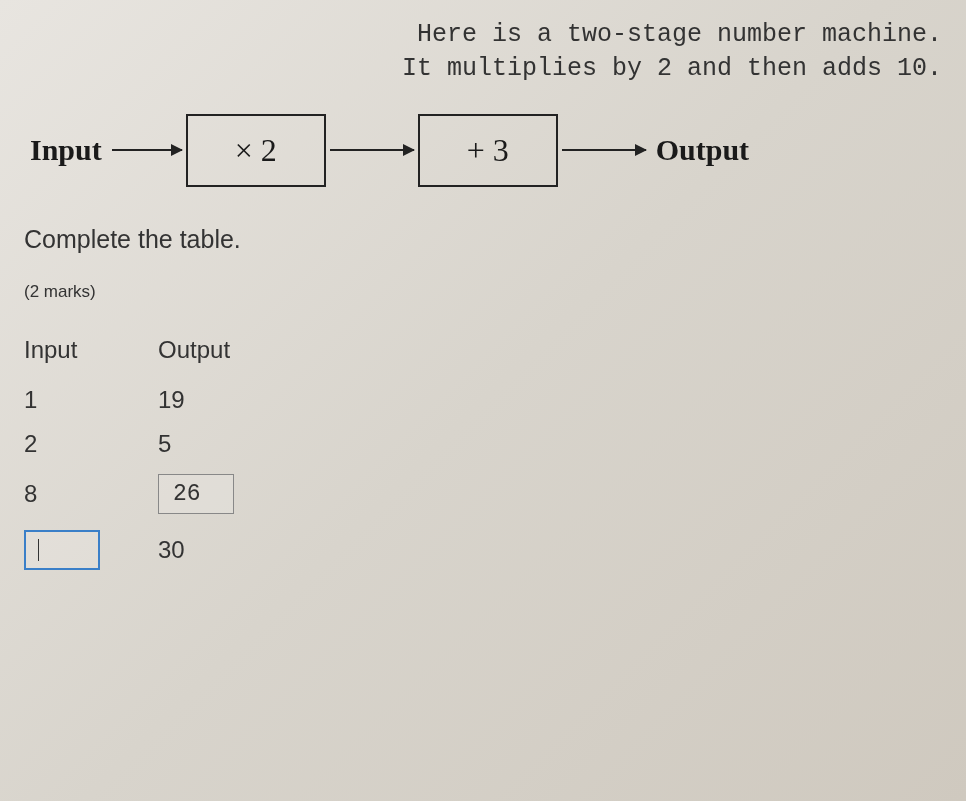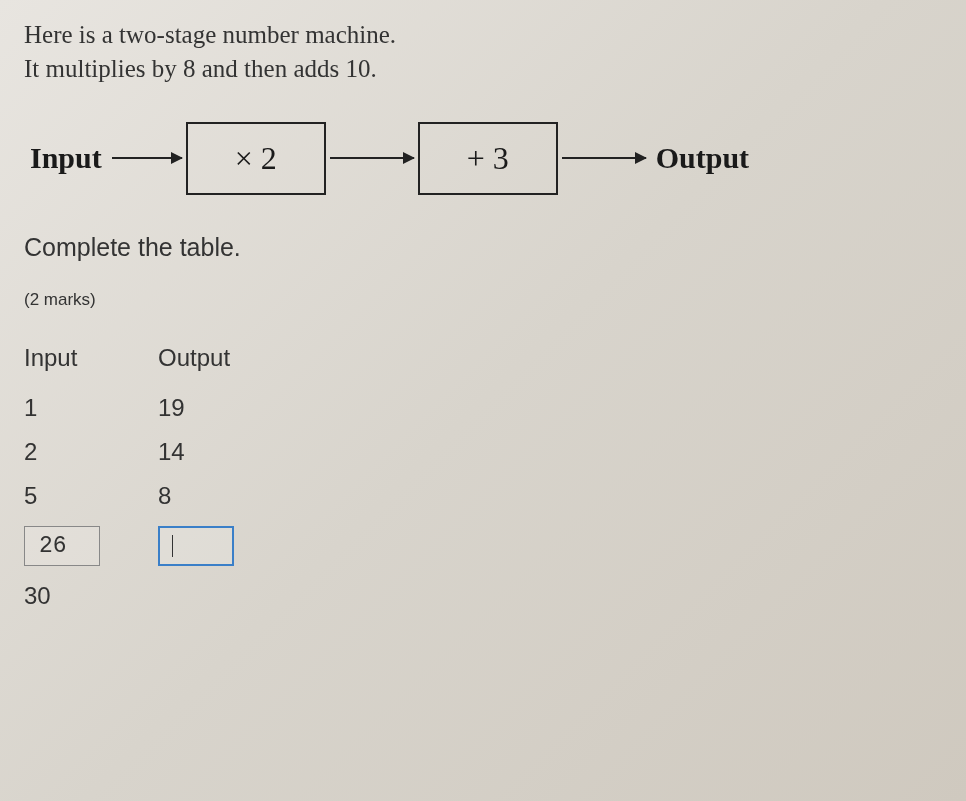--- a/index.html
+++ b/index.html
@@ -8,23 +8,24 @@
       padding: 18px 24px;
       width: 966px;
       height: 801px;
       font-family: Georgia, 'Times New Roman', serif;
       background: linear-gradient(135deg, #e8e5e0 0%, #d8d4cc 50%, #cfc9bf 100%);
       color: #2a2a2a;
     }
     .intro {
       font-size: 25px;
       line-height: 1.35;
-      margin-bottom: 36px;
-      font-family: Liberation Serif, serif;
+      margin-bottom: 28px;
+      font-family: Liberation Mono, monospace;
       color: #333;
+      text-align: right;
     }
     .machine {
       display: flex;
       align-items: center;
       margin: 28px 0 38px 0;
       gap: 0;
     }
     .machine-label {
       font-size: 30px;
       font-weight: 600;
@@ -116,21 +117,21 @@
       height: 22px;
       background: #333;
       margin-left: 2px;
     }
   </style>
 </head>
 <body>
 
 <div class="intro">
   <div>Here is a two-stage number machine.</div>
-  <div>It multiplies by 8 and then adds 10.</div>
+  <div>It multiplies by 2 and then adds 10.</div>
 </div>
 
 <div class="machine">
   <span class="machine-label">Input</span>
   <span class="arrow short"></span>
   <span class="op-box">× 2</span>
   <span class="arrow"></span>
   <span class="op-box">+ 3</span>
   <span class="arrow"></span>
   <span class="machine-label">Output</span>
@@ -146,23 +147,20 @@
   <div class="io-cell">
       <span>1</span>
     </div>
   <div class="io-cell">
       <span>19</span>
     </div>
 
   <div class="io-cell">
       <span>2</span>
     </div>
-  <div class="io-cell">
-      <span>14</span>
-    </div>
 
   <div class="io-cell">
       <span>5</span>
     </div>
 
   <div class="io-cell">
       <span>8</span>
     </div>
   <div class="io-cell">
     <span class="answer-box">26</span>

